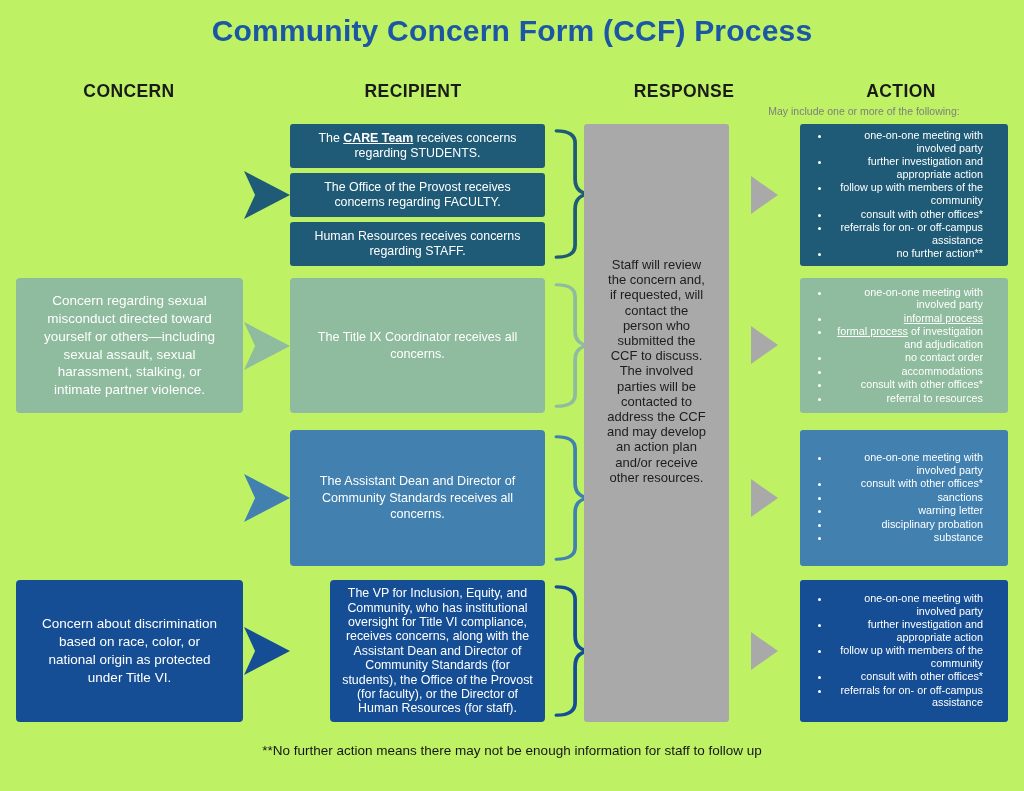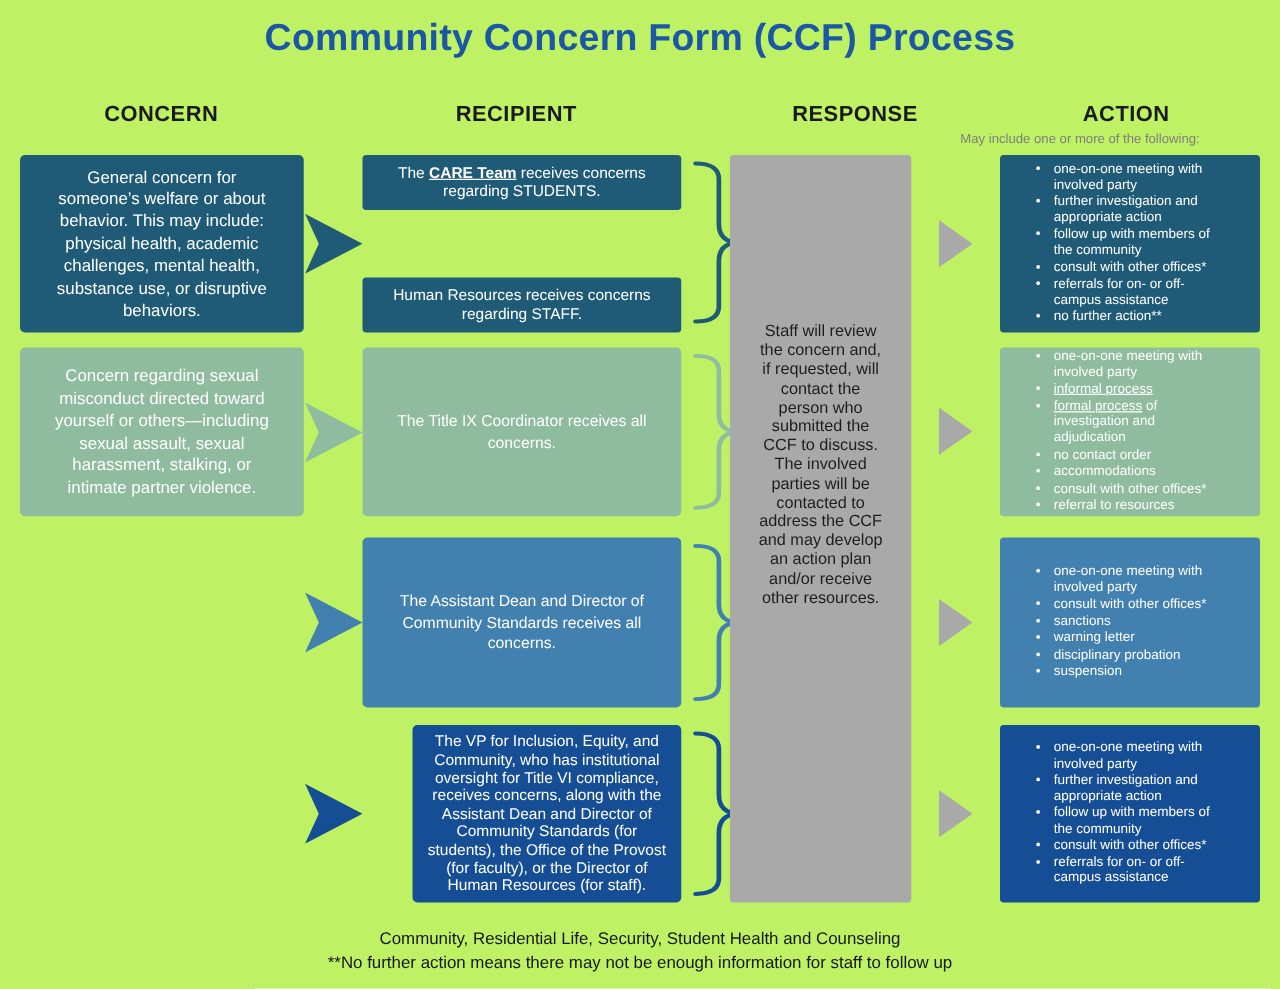--- a/index.html
+++ b/index.html
@@ -66,22 +66,22 @@
     position:absolute;left:751px;width:27px;height:38px;background:var(--gray,#a9a9a9);
     clip-path:polygon(0 0,100% 50%,0 100%);
   }
   .ga1{top:176px}.ga2{top:326px}.ga3{top:479px}.ga4{top:632px}
   
   .action{
     position:absolute;left:800px;width:208px;border-radius:3px;color:#fff;
     display:flex;align-items:center;box-sizing:border-box;
   }
   .action ul{
-    list-style:disc;margin:12px;padding:0 24px 0 30px;
-    font-size:10.8px;line-height:1.16;
+    list-style:disc;margin:1px;padding:0 24px 0 30px;
+    font-size:10.8px;line-height:1.16;text-align:right;
   }
   .action li{margin:0 0 1px 0;padding-left:1px;}
   
   .footer{
     position:absolute;left:0;top:741px;width:1024px;text-align:center;
     font-size:13.5px;line-height:19px;color:#161616;
   }
 </style>
 </head>
 <body>
@@ -90,25 +90,27 @@
 
   <div class="title">Community Concern Form (CCF) Process</div>
 
   <div class="colhead h-concern">CONCERN</div>
   <div class="colhead h-recipient">RECIPIENT</div>
   <div class="colhead h-response">RESPONSE</div>
   <div class="colhead h-action">ACTION</div>
 
   <div class="note">May include one or more of the following:</div>
 
-  <div class="concern r1 bg-t1">General concern for someone’s welfare or about behavior. This may include: physical health, academic challenges, mental health, substance use, or disruptive behaviors.</div>
   <div class="c-arrow ca1 bg-t1"></div>
   <div class="recip recip-stack r1">
     <div class="recip-box bg-t1">
       <div><span>The </span><span class="care-link">CARE Team</span><span> receives concerns regarding STUDENTS.</span></div>
+    </div>
+    <div class="recip-box bg-t1">
+      <div>The Office of the Provost receives concerns regarding FACULTY.</div>
     </div>
     <div class="recip-box bg-t1">
       <div>Human Resources receives concerns regarding STAFF.</div>
     </div>
   </div>
   <svg class="brace b1 t1" viewBox="0 0 40 140" preserveAspectRatio="none">
     <path d="M4,3 Q21,3 21,16 L21,54 Q21,70 36,70 Q21,70 21,86 L21,124 Q21,137 4,137" fill="none" stroke="currentColor" stroke-width="3.4" stroke-linecap="round"></path>
   </svg>
   <div class="action r1 bg-t1">
     <ul>
@@ -152,24 +154,25 @@
   <svg class="brace b3 t3" viewBox="0 0 40 140" preserveAspectRatio="none">
     <path d="M4,3 Q21,3 21,16 L21,54 Q21,70 36,70 Q21,70 21,86 L21,124 Q21,137 4,137" fill="none" stroke="currentColor" stroke-width="3.4" stroke-linecap="round"></path>
   </svg>
   <div class="action r3 bg-t3">
     <ul>
       <li><span>one-on-one meeting with involved party</span></li>
       <li><span>consult with other offices*</span></li>
       <li><span>sanctions</span></li>
       <li><span>warning letter</span></li>
       <li><span>disciplinary probation</span></li>
-      <li><span>suspension</span></li>
-    </ul>
-  </div>
-
+      <li><span>substance</span></li>
+    </ul>
+  </div>
+
+  <div class="concern r4 bg-t4">Concern about discrimination based on race, color, or national origin as protected under Title VI.</div>
   <div class="c-arrow ca4 bg-t4"></div>
   <div class="recip r4">
     <div class="recip-box recip-single recip-dense bg-t4">
       <div>The VP for Inclusion, Equity, and Community, who has institutional oversight for Title VI compliance, receives concerns, along with the Assistant Dean and Director of Community Standards (for students), the Office of the Provost (for faculty), or the Director of Human Resources (for staff).</div>
     </div>
   </div>
   <svg class="brace b4 t4" viewBox="0 0 40 140" preserveAspectRatio="none">
     <path d="M4,3 Q21,3 21,16 L21,54 Q21,70 36,70 Q21,70 21,86 L21,124 Q21,137 4,137" fill="none" stroke="currentColor" stroke-width="3.4" stroke-linecap="round"></path>
   </svg>
   <div class="action r4 bg-t4">
@@ -184,17 +187,16 @@
 
   <div class="resp">
     <div class="resp-text">Staff will review the concern and, if requested, will contact the person who submitted the CCF to discuss. The involved parties will be contacted to address the CCF and may develop an action plan and/or receive other resources.</div>
   </div>
   <div class="g-arrow ga1"></div>
   <div class="g-arrow ga2"></div>
   <div class="g-arrow ga3"></div>
   <div class="g-arrow ga4"></div>
 
   <div class="footer">
-    <div>Community, Residential Life, Security, Student Health and Counseling</div>
     <div>**No further action means there may not be enough information for staff to follow up</div>
   </div>
 
 </div>
 
 </body></html>

